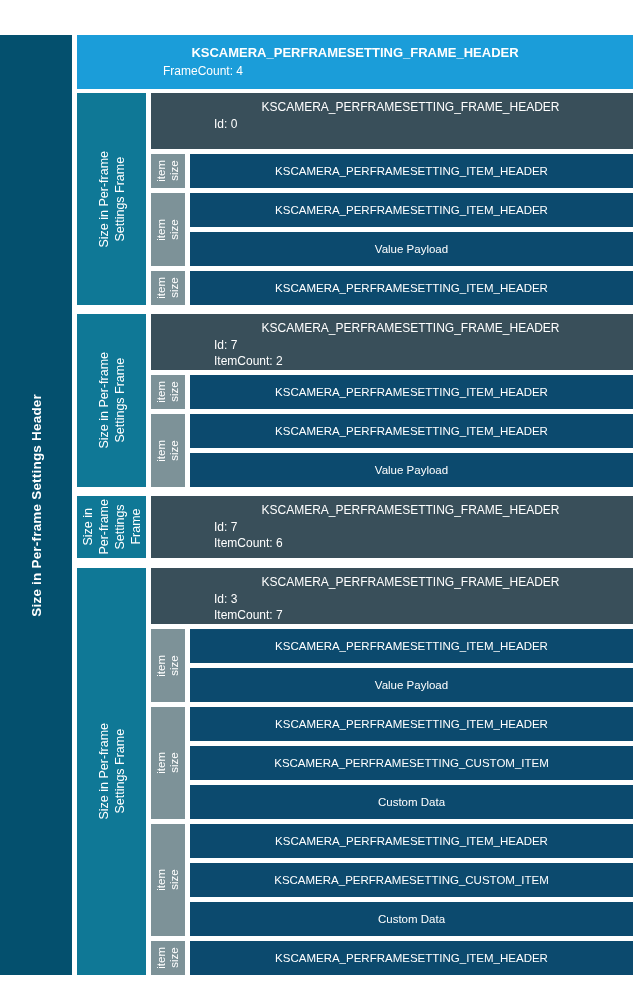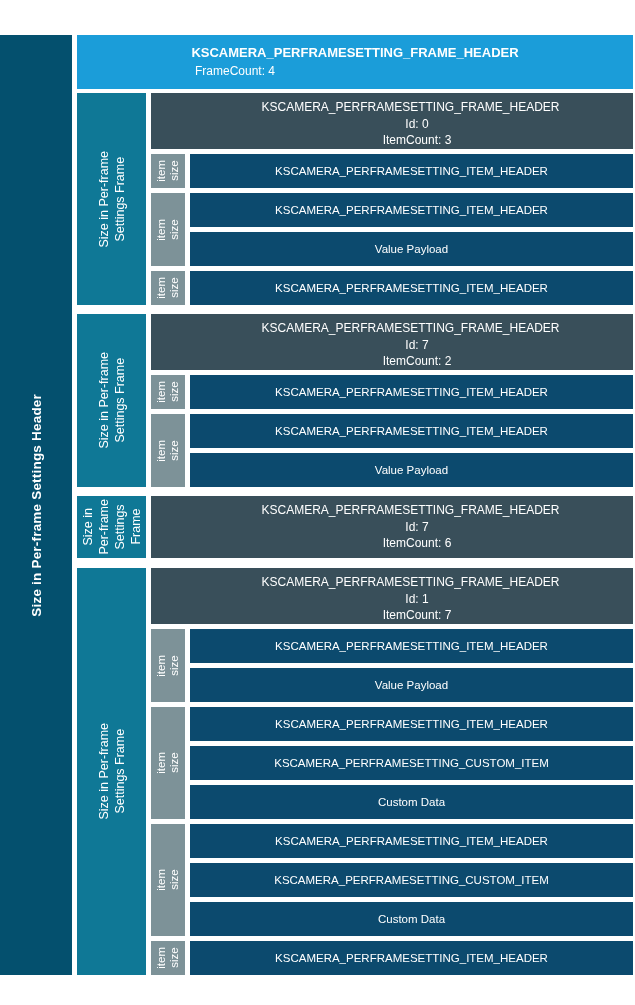--- a/index.html
+++ b/index.html
@@ -35,21 +35,21 @@
     width: 556px;
     display: flex; flex-direction: column;
   }
   .top-header {
     height: 54px;
     background: #1B9DD9;
     box-sizing: border-box;
     padding-top: 8px;
   }
   .th-title { font-size: 13px; font-weight: bold; text-align: center; line-height: 19px; }
-  .th-detail { font-size: 12px; padding-left: 118px; line-height: 18px; }
+  .th-detail { font-size: 12px; padding-left: 86px; line-height: 18px; }
 
   .frame { display: flex; gap: 5px; }
   .f0 { margin-top: 4px; }
   .f1 { margin-top: 9px; }
   .f2 { margin-top: 9px; }
   .f3 { margin-top: 10px; }
 
   .frame-side {
     width: 69px; flex: 0 0 69px;
     background: #0F7896;
@@ -60,21 +60,21 @@
   .frame-body { flex: 1; display: flex; flex-direction: column; row-gap: 5px; }
 
   .frame-hdr {
     height: 56px;
     background: #394F5A;
     box-sizing: border-box;
     padding-top: 6px;
   }
   .f2 .frame-hdr { height: 62px; }
   .fh-title { font-size: 12px; text-align: center; padding-left: 37px; line-height: 17px; }
-  .fh-detail { font-size: 12px; padding-left: 50px; line-height: 16px; text-align: center; }
+  .fh-detail { font-size: 12px; padding-left: 63px; line-height: 16px; }
 
   .igroup { display: flex; gap: 5px; }
   .isize {
     width: 34px; flex: 0 0 34px;
     background: #7D9298;
     display: flex; align-items: center; justify-content: center;
   }
   .isize .vtext { font-size: 11.5px; line-height: 13px; }
   .irows { flex: 1; display: flex; flex-direction: column; row-gap: 5px; }
   .irow {
@@ -102,21 +102,20 @@
 
     <section class="frame f0">
       <div class="frame-side">
         <span class="vtext">Size in Per-frame
 Settings Frame</span>
       </div>
       <div class="frame-body">
         <div class="frame-hdr">
           <div class="fh-title">KSCAMERA_PERFRAMESETTING_FRAME_HEADER</div>
           <div class="fh-detail">Id: 0</div>
-          <div class="fh-detail">ItemCount: 3</div>
         </div>
         <div class="igroup">
           <div class="isize">
               <span class="vtext">item
 size</span>
             </div>
           <div class="irows">
             <div class="irow">KSCAMERA_PERFRAMESETTING_ITEM_HEADER</div>
           </div>
         </div>
@@ -192,21 +191,21 @@
     </section>
 
     <section class="frame f3">
       <div class="frame-side">
         <span class="vtext">Size in Per-frame
 Settings Frame</span>
       </div>
       <div class="frame-body">
         <div class="frame-hdr">
           <div class="fh-title">KSCAMERA_PERFRAMESETTING_FRAME_HEADER</div>
-          <div class="fh-detail">Id: 1</div>
+          <div class="fh-detail">Id: 3</div>
           <div class="fh-detail">ItemCount: 7</div>
         </div>
         <div class="igroup">
           <div class="isize">
               <span class="vtext">item
 size</span>
             </div>
           <div class="irows">
             <div class="irow">KSCAMERA_PERFRAMESETTING_ITEM_HEADER</div>
             <div class="irow">Value Payload</div>

